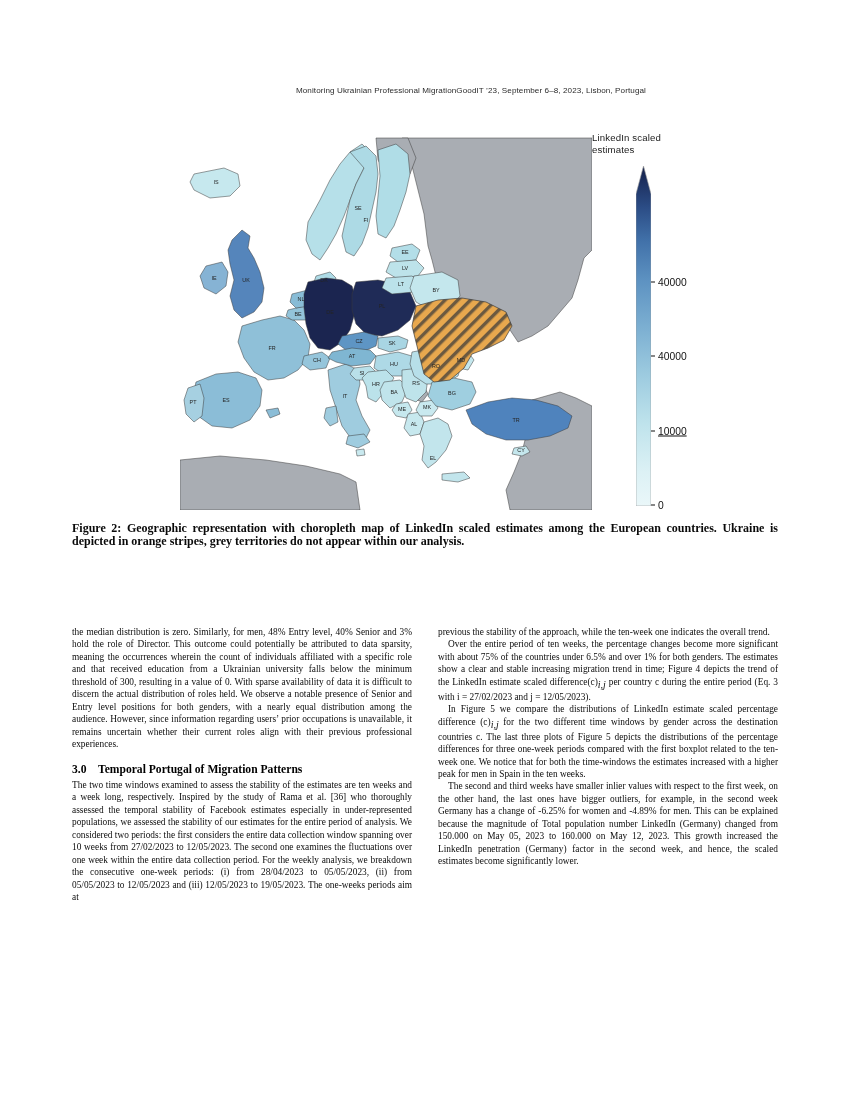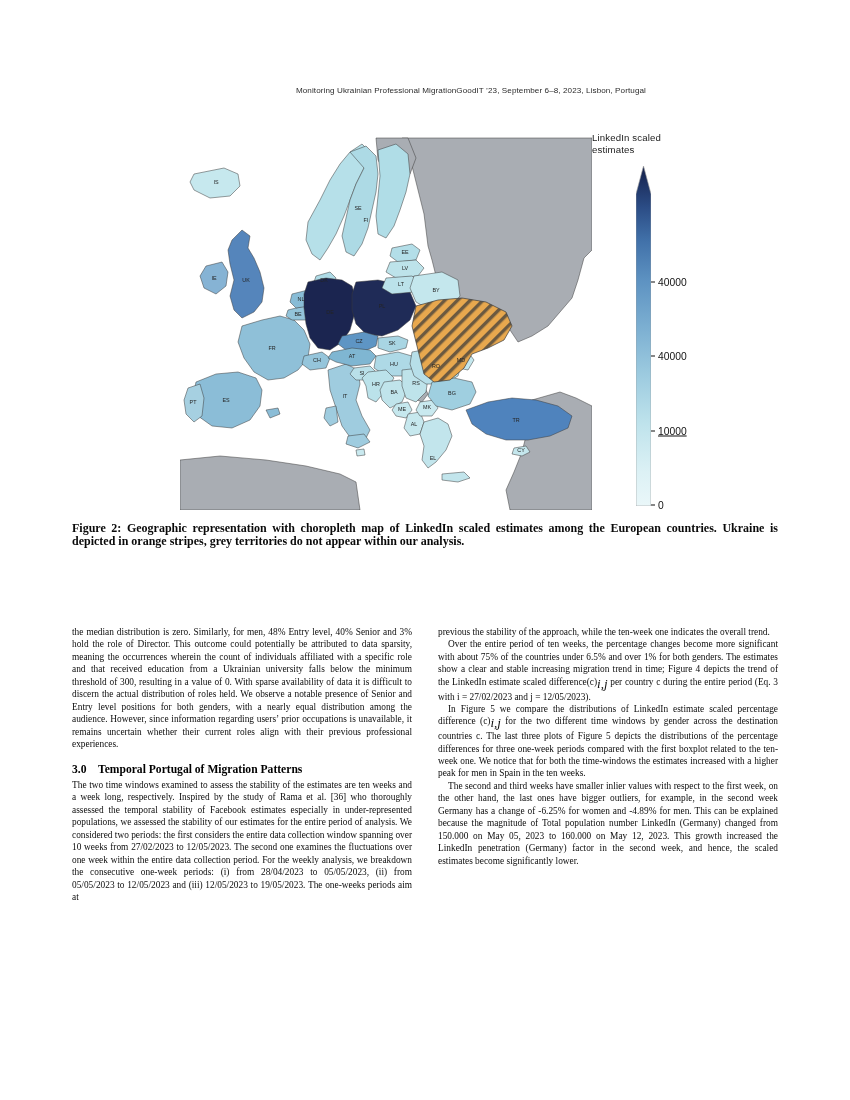--- a/index.html
+++ b/index.html
@@ -92,21 +92,21 @@
     color:#0c0c0c;
   }
   .col p.indent{text-indent:10px;}
   .sec-head{
     margin:12px 0 2.5px 0;
     font-family:"Liberation Serif", serif;
     font-weight:bold;font-size:11.6px;line-height:14px;
     color:#000;
   }
   .sec-head .num{display:inline-block;min-width:26px;}
-  .sub{font-size:13px;vertical-align:-0.25em;font-style:italic;}
+  .sub{font-size:10px;vertical-align:-0.25em;font-style:italic;}
 </style>
 </head>
 <body>
 
 <div class="page">
 
   <div class="runhead">
     <span class="rh-left">Monitoring Ukrainian Professional Migration</span>
     <span class="rh-right">GoodIT ’23, September 6–8, 2023, Lisbon, Portugal</span>
   </div>

